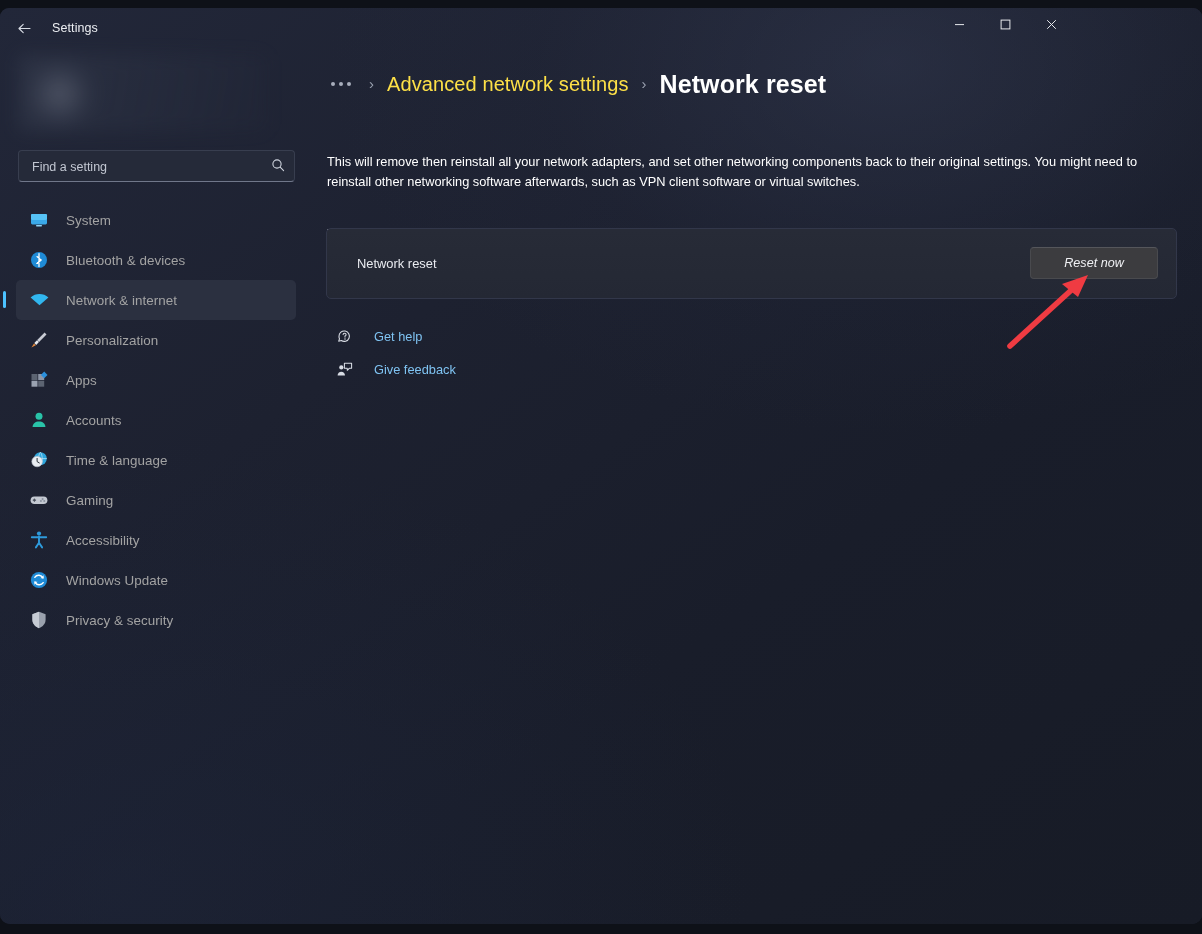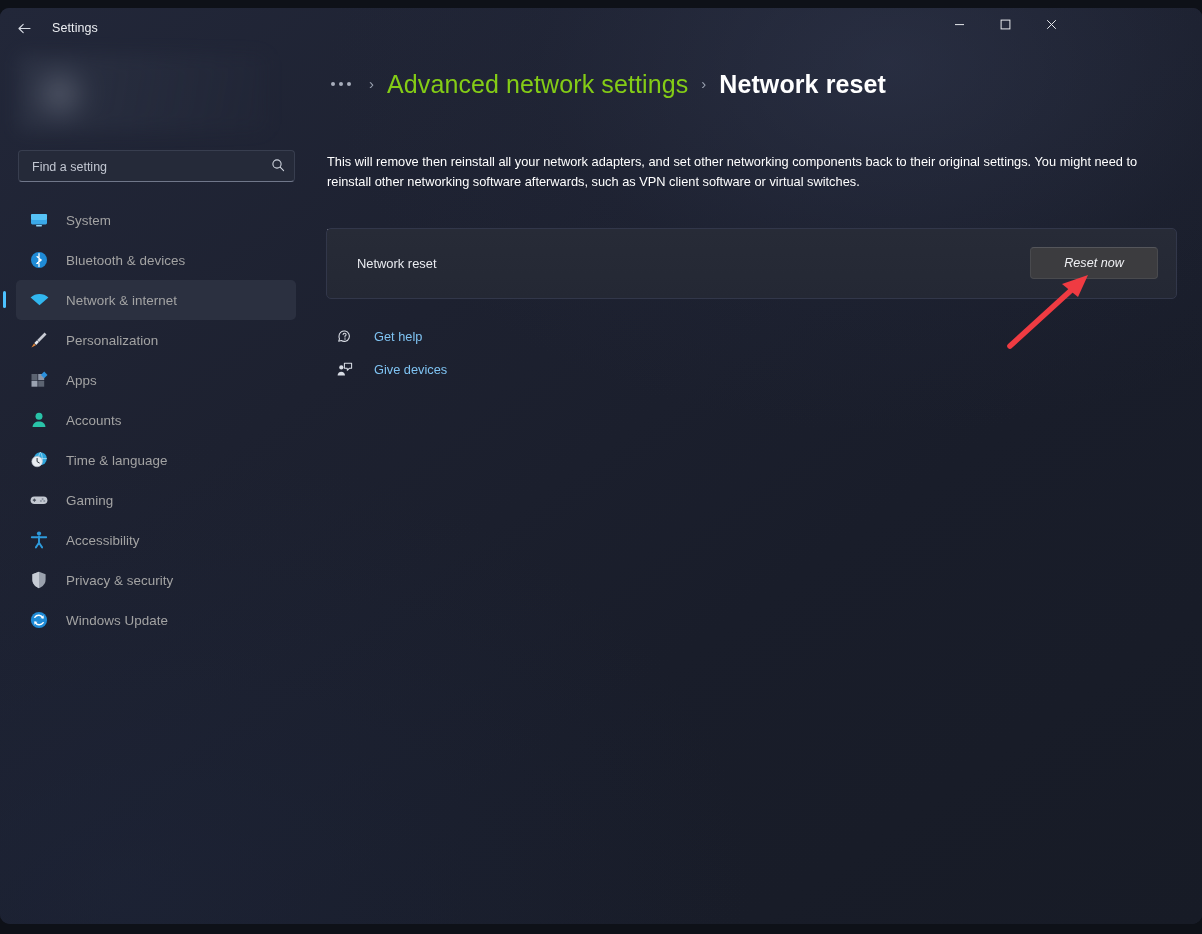--- a/index.html
+++ b/index.html
@@ -188,22 +188,22 @@
     display: block;
   }
   .bc-sep {
     margin: 0 13px;
     color: #9aa1b0;
     font-size: 15px;
     line-height: 1;
     transform: translateY(-1px);
   }
   .bc-link {
-    font-size: 25px;
-    color: #84cc16;
+    font-size: 20px;
+    color: #fde047;
     letter-spacing: .1px;
   }
   .bc-current {
     font-size: 25px;
     color: #ffffff;
     font-weight: bold;
     letter-spacing: .1px;
   }
 
   .desc {
@@ -434,38 +434,38 @@
             <path d="M2.8 7.2h14.4" stroke="#2e9bdc" stroke-width="1.9" stroke-linecap="round"></path>
             <path d="M10 6.6v6.2M10 12.8l-3.1 4.6M10 12.8l3.1 4.6" stroke="#2e9bdc" stroke-width="1.9" stroke-linecap="round" fill="none"></path>
           </svg>
         </span>
         <span class="lbl">Accessibility</span>
       </div>
 
       <div class="navitem">
         <span class="ico">
           <svg width="20" height="20" viewBox="0 0 20 20">
-            <path d="M10 1.8 3.4 4.3v5.2c0 4.1 2.8 7.3 6.6 8.7 3.8-1.4 6.6-4.6 6.6-8.7V4.3z" fill="#9aa1ad"></path>
-            <path d="M10 1.8 3.4 4.3v5.2c0 4.1 2.8 7.3 6.6 8.7z" fill="#c6cbd4"></path>
-          </svg>
-        </span>
-        <span class="lbl">Privacy &amp; security</span>
-      </div>
-
-      <div class="navitem">
-        <span class="ico">
-          <svg width="20" height="20" viewBox="0 0 20 20">
             <circle cx="10" cy="10" r="8.1" fill="#1f8bd6"></circle>
             <path d="M13.9 8.1A4.6 4.6 0 0 0 5.8 7.3" stroke="#fff" stroke-width="1.4" fill="none" stroke-linecap="round"></path>
             <path d="M6.1 11.9a4.6 4.6 0 0 0 8.1.8" stroke="#fff" stroke-width="1.4" fill="none" stroke-linecap="round"></path>
             <path d="M14.6 5.2v3.1h-3.1z" fill="#fff"></path>
             <path d="M5.4 14.8v-3.1h3.1z" fill="#fff"></path>
           </svg>
         </span>
         <span class="lbl">Windows Update</span>
+      </div>
+
+      <div class="navitem">
+        <span class="ico">
+          <svg width="20" height="20" viewBox="0 0 20 20">
+            <path d="M10 1.8 3.4 4.3v5.2c0 4.1 2.8 7.3 6.6 8.7 3.8-1.4 6.6-4.6 6.6-8.7V4.3z" fill="#9aa1ad"></path>
+            <path d="M10 1.8 3.4 4.3v5.2c0 4.1 2.8 7.3 6.6 8.7z" fill="#c6cbd4"></path>
+          </svg>
+        </span>
+        <span class="lbl">Privacy &amp; security</span>
       </div>
 
     </div>
   </div>
 
   <div class="content">
 
     <div class="breadcrumb">
       <span class="bc-dots">
         <i></i>
@@ -498,21 +498,21 @@
         <span class="lbl">Get help</span>
       </div>
       <div class="linkrow">
         <span class="ico">
           <svg width="17" height="17" viewBox="0 0 17 17" fill="none">
             <circle cx="5.3" cy="6.4" r="2.1" fill="#d8dce4"></circle>
             <path d="M1.6 14.4c0-2.3 1.7-3.7 3.7-3.7s3.7 1.4 3.7 3.7z" fill="#d8dce4"></path>
             <path d="M8.4 2.2h7.2v5.1h-2.4l-1.9 2-.1-2H8.4z" stroke="#d8dce4" stroke-width="1.05" fill="none" stroke-linejoin="round"></path>
           </svg>
         </span>
-        <span class="lbl">Give devices</span>
+        <span class="lbl">Give feedback</span>
       </div>
     </div>
 
   </div>
 
   <div class="arrow-anno">
     <svg width="96" height="82" viewBox="0 0 96 82" fill="none">
       <path d="M6 76 L74 14" stroke="#ef3b42" stroke-width="5.6" stroke-linecap="round"></path>
       <path d="M84 5 L58 14 L74 27 Z" fill="#ef3b42"></path>
     </svg>

